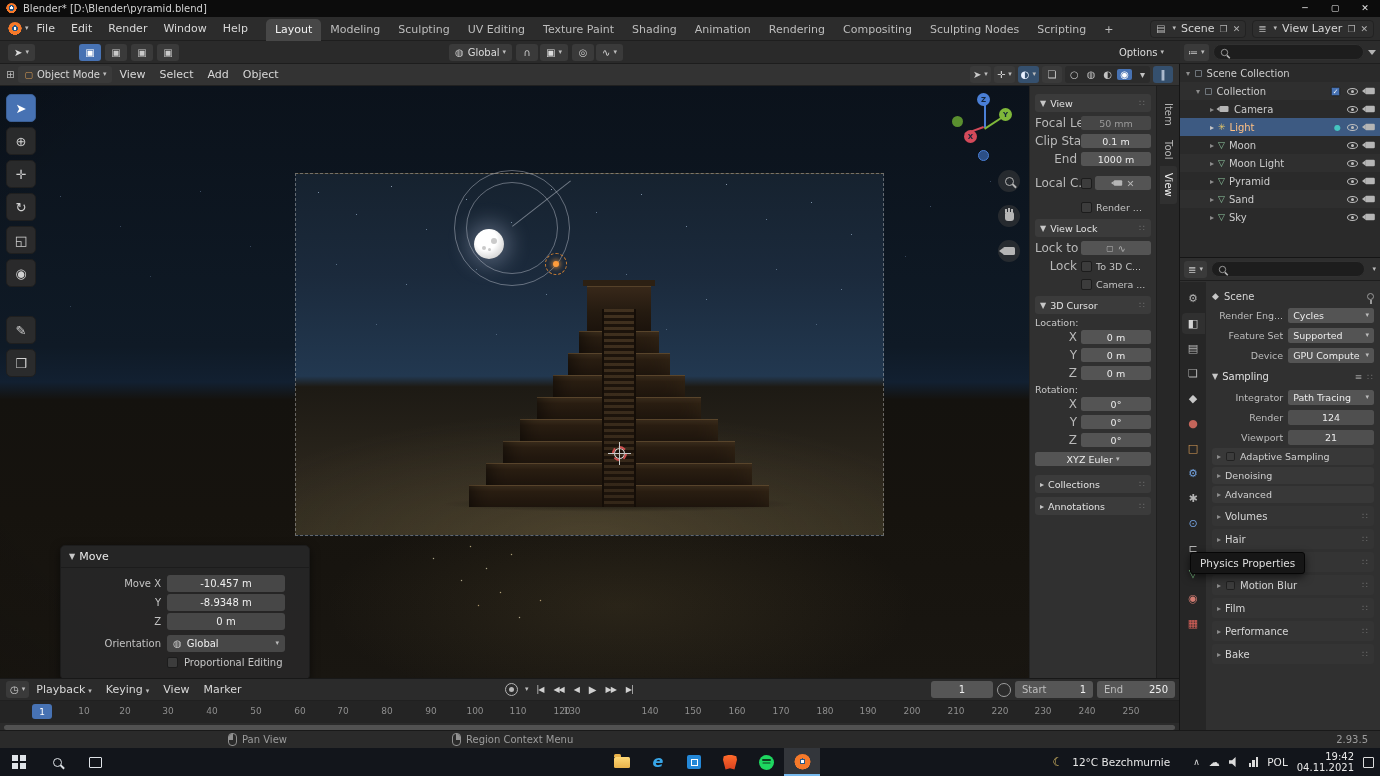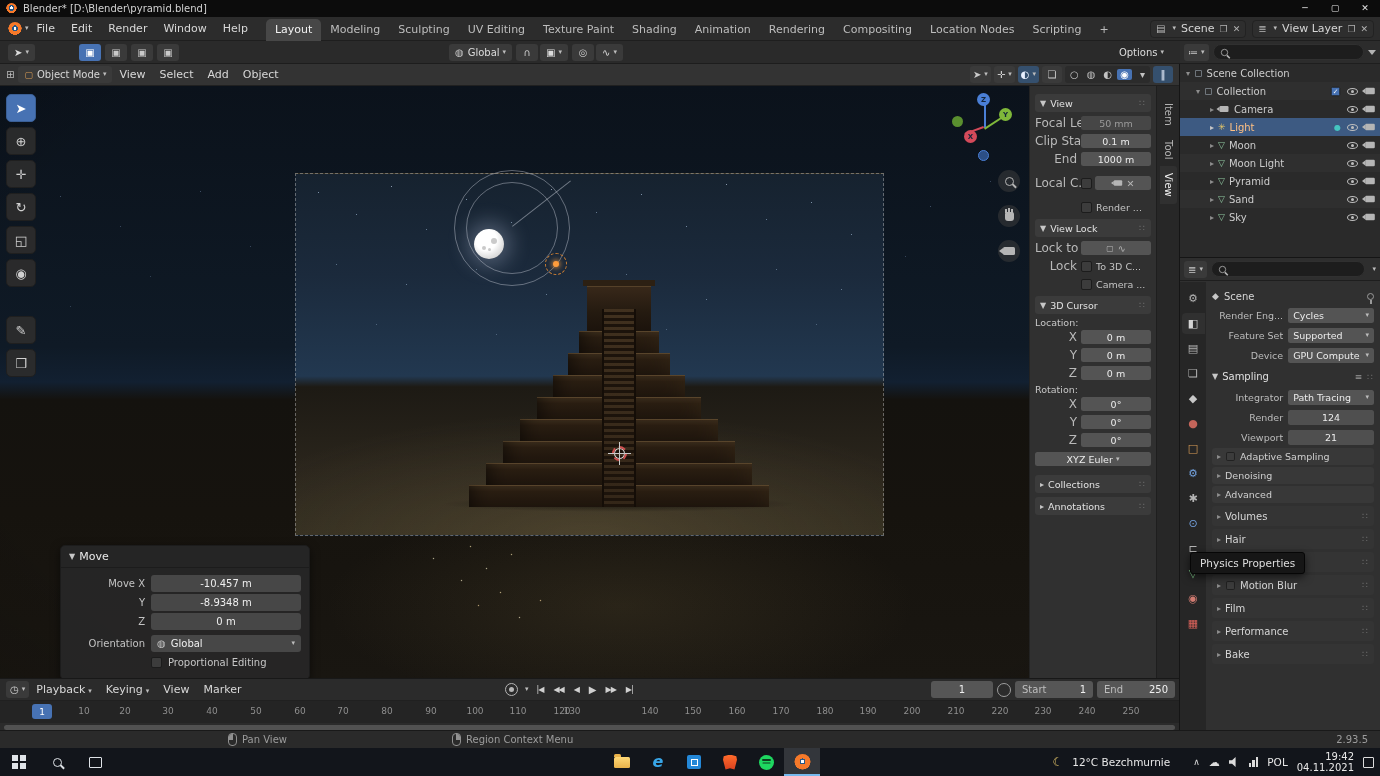--- a/index.html
+++ b/index.html
@@ -99,21 +99,21 @@
 
 #vpoverlay{position:absolute;left:60px;top:8px;line-height:16px;color:#e6e6e6;text-shadow:0 1px 2px rgba(0,0,0,0.9);font-size:11px;}
 
 #ltools{position:absolute;left:6px;top:30px;width:32px;display:flex;flex-direction:column;gap:5px;z-index:20;}
 .ltool{width:30px;height:28px;background:rgba(45,45,45,0.92);border:1px solid #1f1f1f;border-radius:5px;display:flex;align-items:center;justify-content:center;font-size:13px;color:#d0d0d0;}
 .ltool.active{background:#4772b3;color:#fff;border-color:#3a5f96;}
 .ltool.gap{margin-top:24px;}
 
 #movepanel{position:absolute;left:60px;top:481px;width:250px;background:rgba(38,38,38,0.96);border:1px solid #1c1c1c;border-radius:5px;z-index:25;box-shadow:0 3px 10px rgba(0,0,0,0.5);}
 #movepanel .mp-head{height:22px;display:flex;align-items:center;padding:0 8px;border-bottom:1px solid #1c1c1c;color:#e8e8e8;}
-#movepanel .mp-body{padding:7px 8px 9px;}
+#movepanel .mp-body{padding:7px 24px 9px;}
 .mp-row{display:flex;align-items:center;margin-bottom:2px;}
 .mp-label{width:82px;text-align:right;padding-right:6px;color:#c3c3c3;font-size:10px;flex:none;}
 .mp-field{flex:1;height:17px;background:#474747;border-radius:3px;display:flex;align-items:center;justify-content:center;font-size:10px;color:#efefef;}
 .mp-dd{flex:1;height:17px;background:#474747;border-radius:3px;display:flex;align-items:center;padding:0 6px;font-size:10px;color:#efefef;}
 
 #npanel{position:absolute;top:22px;bottom:0;right:23px;width:127px;background:#303030;border-left:1px solid #232323;padding:4px 5px;z-index:28;font-size:9.5px;overflow:hidden;}
 .np-head{background:#3b3b3b;border-radius:3px;height:18px;display:flex;align-items:center;padding:0 5px;color:#e2e2e2;margin:4px 0 3px;}
 .np-head .handle{margin-left:auto;}
 .np-row{display:flex;align-items:center;height:16px;margin-bottom:2px;}
 .np-label{width:46px;flex:none;text-align:right;padding-right:4px;color:#b9b9b9;font-size:12px;white-space:nowrap;overflow:hidden;}
@@ -220,21 +220,21 @@
     <div class="wtabs">
       <span class="wtab active">Layout</span>
       <span class="wtab">Modeling</span>
       <span class="wtab">Sculpting</span>
       <span class="wtab">UV Editing</span>
       <span class="wtab">Texture Paint</span>
       <span class="wtab">Shading</span>
       <span class="wtab">Animation</span>
       <span class="wtab">Rendering</span>
       <span class="wtab">Compositing</span>
-      <span class="wtab">Location Nodes</span>
+      <span class="wtab">Sculpting Nodes</span>
       <span class="wtab">Scripting</span>
       <span class="wtab add">+</span>
     </div>
     <div style="margin-left:auto;display:flex;align-items:center;">
       <div class="selector">
         <span class="sic">▤</span>
         <span class="caret">▾</span>
         <span style="margin-left:5px;">Scene</span>
         <span class="mini">❐</span>
         <span class="mini">✕</span>

